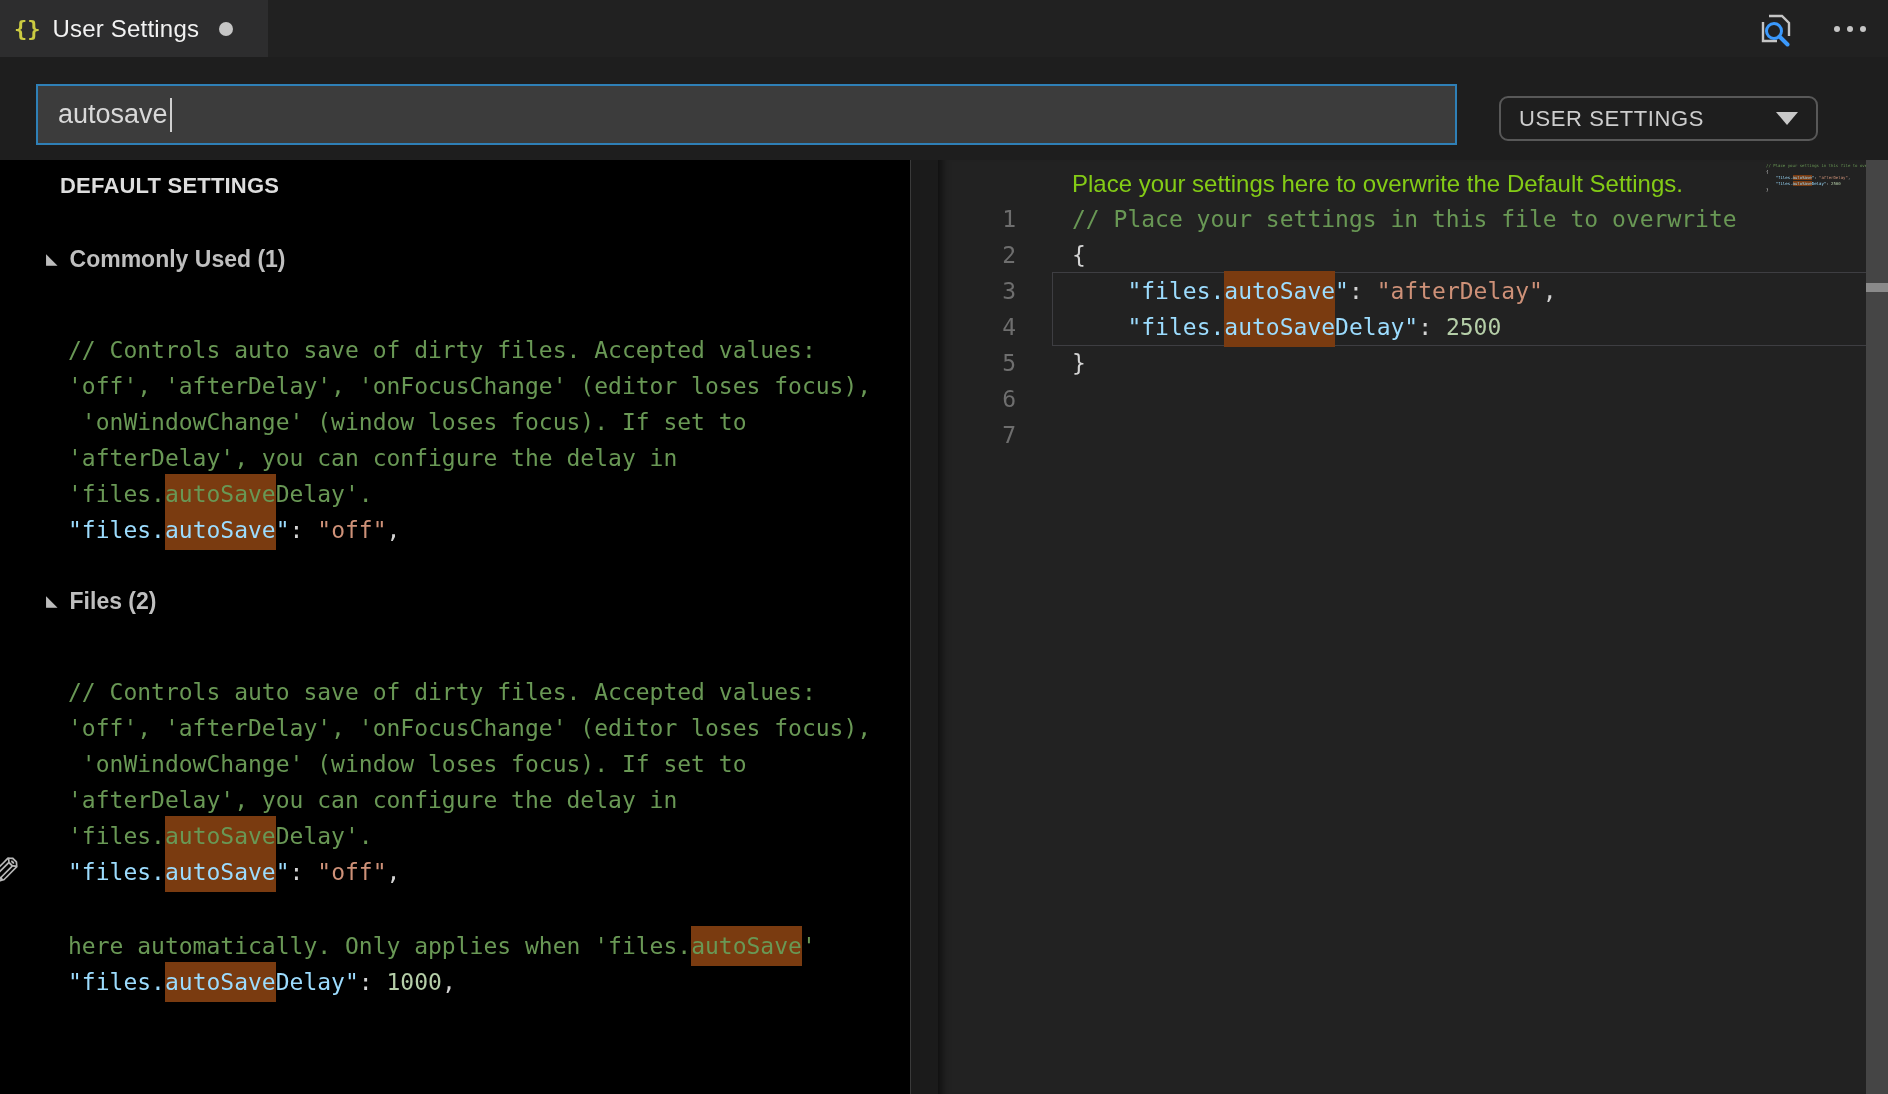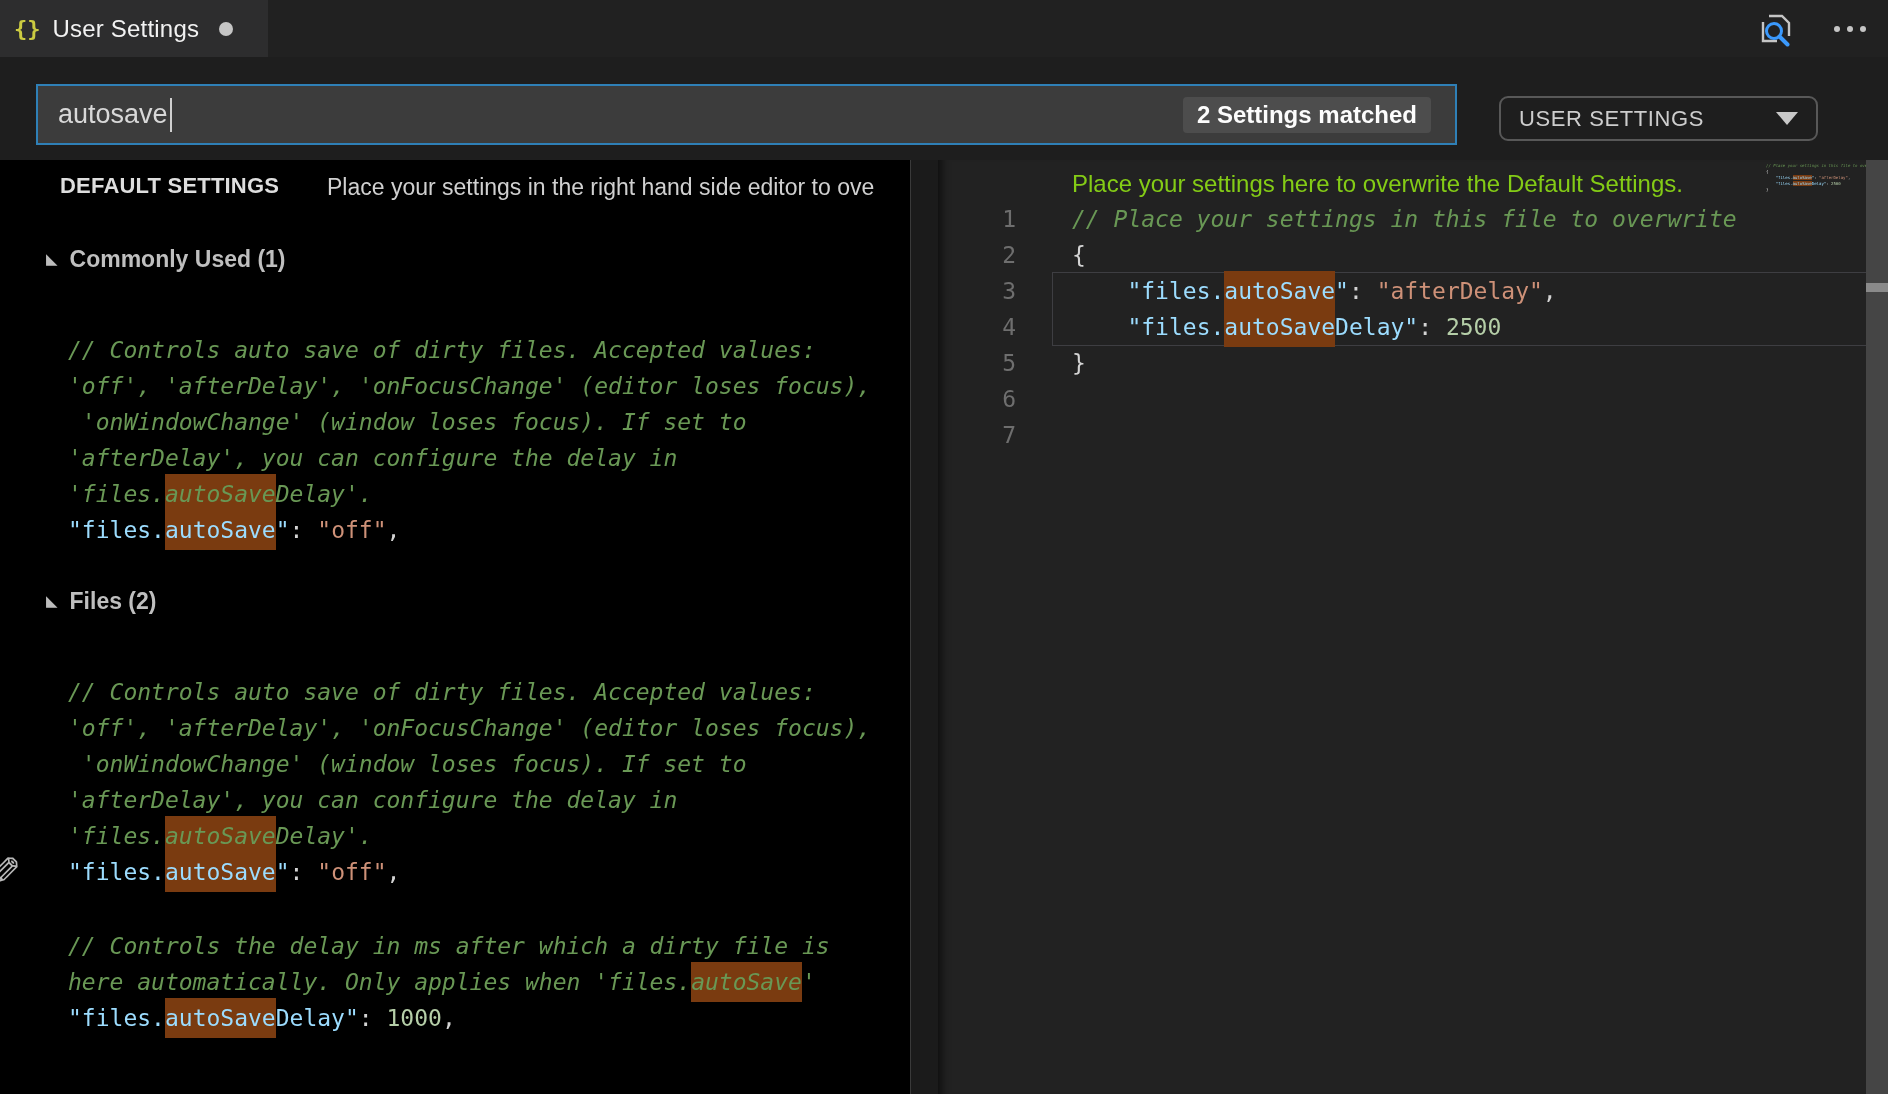--- a/index.html
+++ b/index.html
@@ -50,21 +50,21 @@
                  box-shadow: inset 12px 0 10px -9px rgba(0,0,0,.65); }
   .panel-header { position:absolute; top:13px; left:60px; white-space:nowrap; }
   .panel-title { font-size:22px; font-weight:bold; color:#dedede; letter-spacing:.2px; display:inline-block; }
   .panel-sub { position:absolute; top:14px; left:327px; font-size:23px; color:#d0d0d0; white-space:nowrap; width:578px; overflow:hidden; }
   .section-header { position:absolute; left:46px; display:flex; align-items:center; gap:12px; cursor:pointer; }
   .twistie { font-size:15px; color:#bdbdbd; transform:translateY(-1px); }
   .section-label { font-size:23px; font-weight:bold; color:#bfbfbf;text-align:right; }
   
   .code { font-family:"DejaVu Sans Mono", monospace; font-size:23px; }
   .code-line { height:36px; line-height:36px; white-space:pre; }
-  .tok-c { color:#699855;font-style:italic; }
+  .tok-c { color:#699855; }
   .tok-k { color:#9CDCFE; }
   .tok-s { color:#CE9178; }
   .tok-n { color:#B5CEA8; }
   .tok-p { color:#D4D4D4; }
   .tok-ln { color:#6e6e6e; }
   .hl { background:#7A3B10; padding:7px 0; }
   .block { position:absolute; left:68px; cursor:text; }
   .block-1 { top:172px; }
   .block-2 { top:514px; }
   .block-3 { top:768px; }
@@ -110,33 +110,31 @@
           <i></i>
           <i></i>
         </div>
     </div>
   </div>
 
   <div class="search-row">
     <div class="search-input">
       <span class="search-text">autosave</span>
       <span class="caret"></span>
-      <span class="match-badge">2 Settings matched</span>
     </div>
     <div class="scope-dropdown">
       <span class="scope-label">USER SETTINGS</span>
       <span class="dd-caret"></span>
     </div>
   </div>
 
   <div class="left-panel">
     <div class="panel-header">
       <span class="panel-title">DEFAULT SETTINGS</span>
     </div>
-    <div class="panel-sub">Place your settings in the right hand side editor to ove</div>
 
     <div class="section-header sec-1">
       <span class="twistie">◣</span>
       <span class="section-label">Commonly Used (1)</span>
     </div>
     <div class="code block block-1">
         <div class="code-line"><span class="tok-c">// Controls auto save of dirty files. Accepted values:</span></div>
         <div class="code-line"><span class="tok-c">'off', 'afterDelay', 'onFocusChange' (editor loses focus),</span></div>
         <div class="code-line"><span class="tok-c"> 'onWindowChange' (window loses focus). If set to</span></div>
         <div class="code-line"><span class="tok-c">'afterDelay', you can configure the delay in</span></div>
@@ -150,21 +148,20 @@
     </div>
     <div class="code block block-2">
         <div class="code-line"><span class="tok-c">// Controls auto save of dirty files. Accepted values:</span></div>
         <div class="code-line"><span class="tok-c">'off', 'afterDelay', 'onFocusChange' (editor loses focus),</span></div>
         <div class="code-line"><span class="tok-c"> 'onWindowChange' (window loses focus). If set to</span></div>
         <div class="code-line"><span class="tok-c">'afterDelay', you can configure the delay in</span></div>
         <div class="code-line"><span class="tok-c">'files.</span><span class="tok-c hl">autoSave</span><span class="tok-c">Delay'.</span></div>
         <div class="code-line"><span class="tok-k">"files.</span><span class="tok-k hl">autoSave</span><span class="tok-k">"</span><span class="tok-p">: </span><span class="tok-s">"off"</span><span class="tok-p">,</span></div>
       </div>
     <div class="code block block-3">
-        <div class="code-line"><span class="tok-c">// Controls the delay in ms after which a dirty file is</span></div>
         <div class="code-line"><span class="tok-c">here automatically. Only applies when 'files.</span><span class="tok-c hl">autoSave</span><span class="tok-c">'</span></div>
         <div class="code-line"><span class="tok-k">"files.</span><span class="tok-k hl">autoSave</span><span class="tok-k">Delay"</span><span class="tok-p">: </span><span class="tok-n">1000</span><span class="tok-p">,</span></div>
       </div>
 
     <span class="pencil">✎</span>
   </div>
 
   <div class="sash"></div>
 
   <div class="right-panel">

